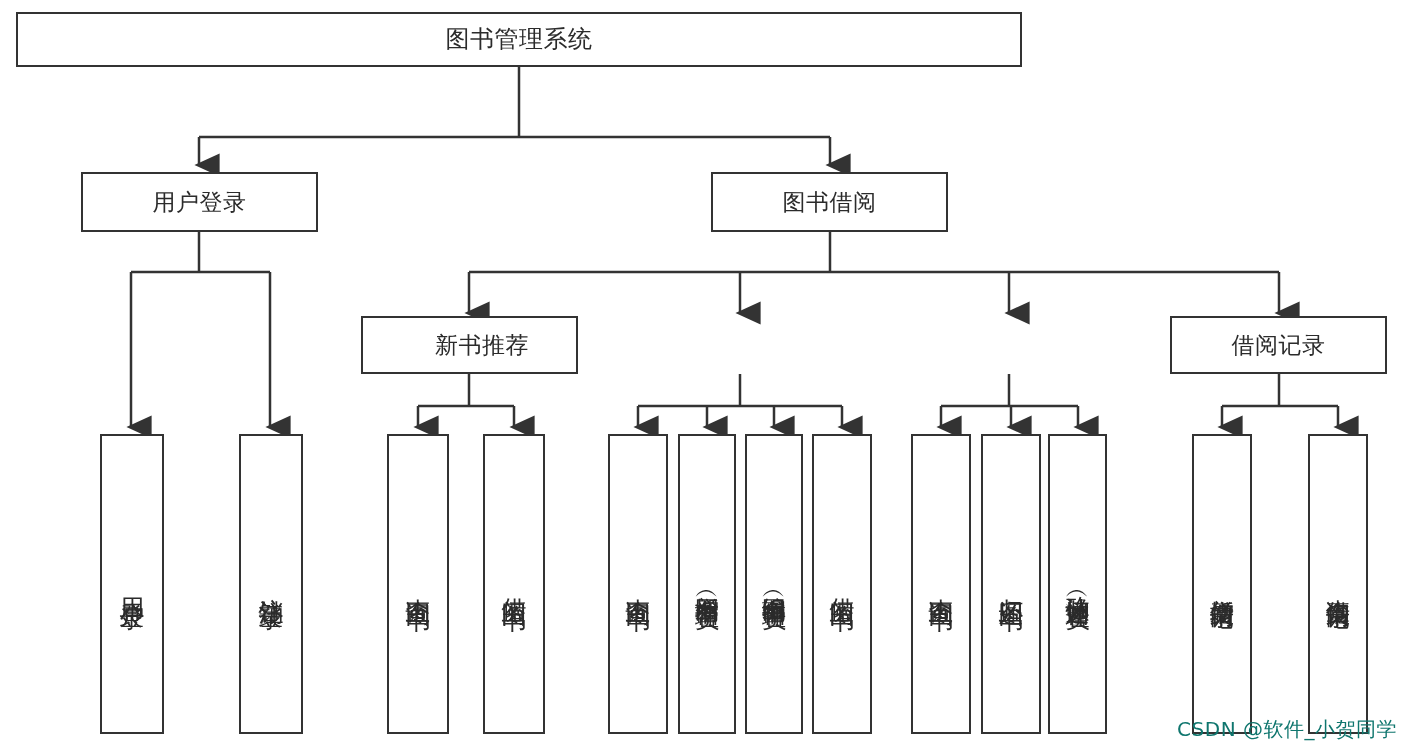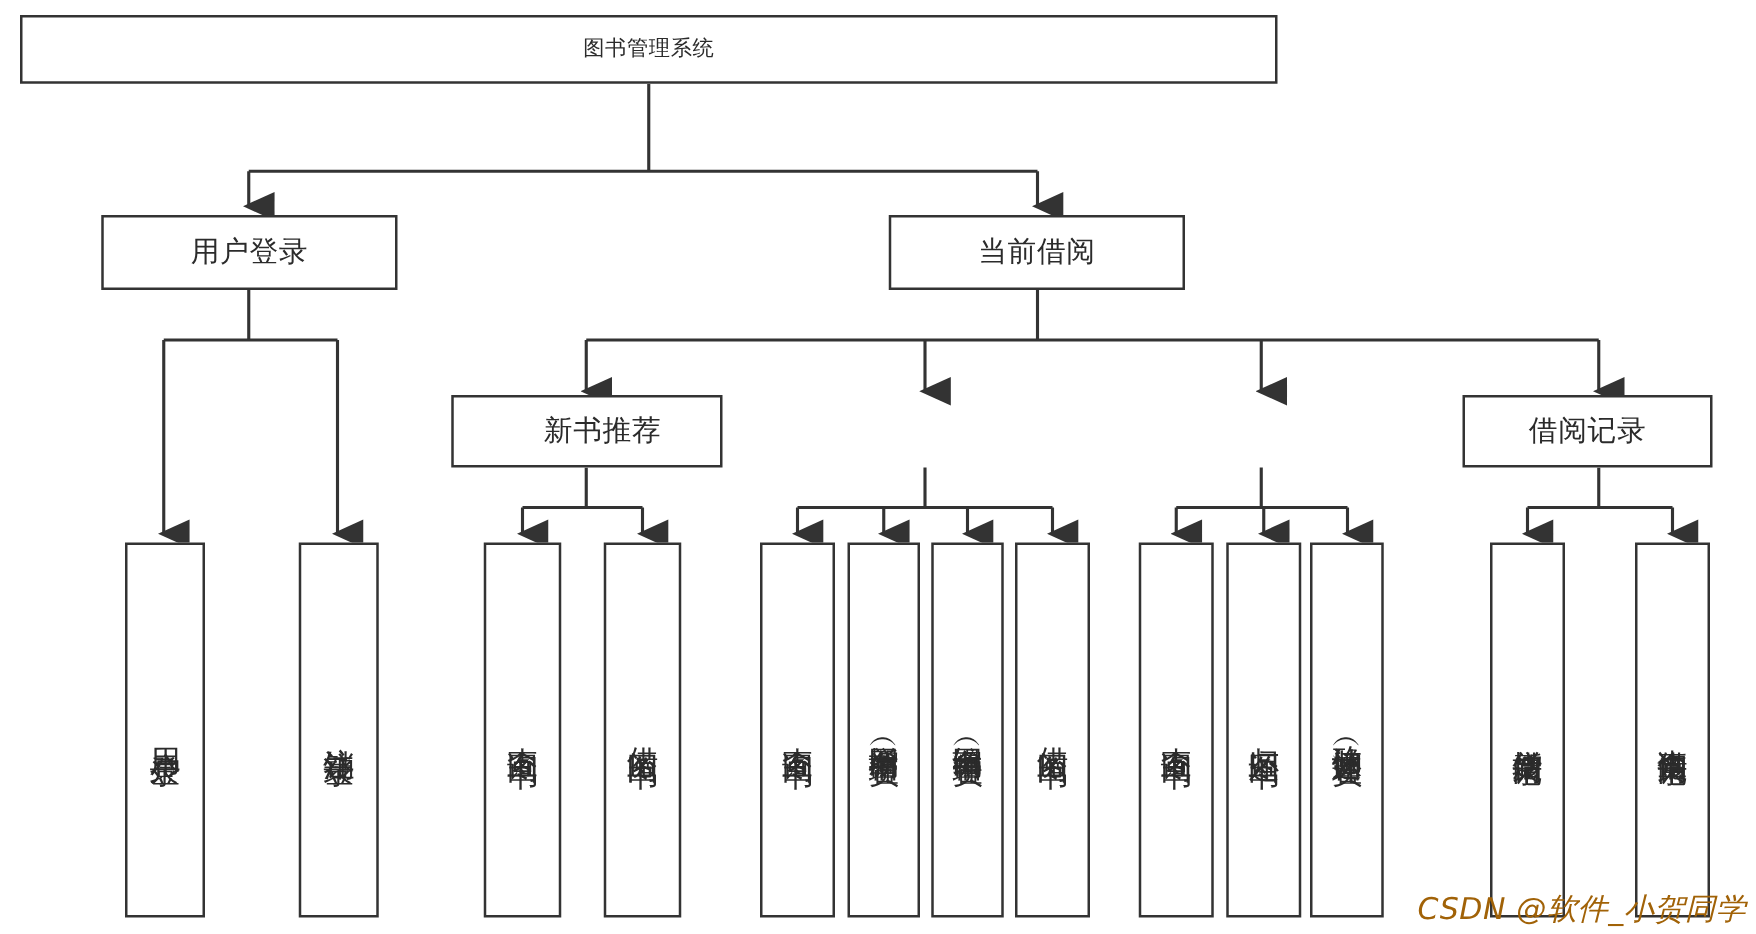--- a/index.html
+++ b/index.html
@@ -38,21 +38,21 @@
     color: #2b2b2b;
     line-height: 1.08;
     white-space: nowrap;
     text-align: center;
   }
   .h-node .node-label {
     font-size: 23px;
     letter-spacing: 0.5px;
   }
   .title-node .node-label {
-    font-size: 17px;
+    font-size: 24px;
     letter-spacing: 0.5px;
   }
   .v-node {
     align-items: center;
     justify-content: center;
   }
   .v-node .node-label {
     writing-mode: vertical-rl;
     text-orientation: upright;
     font-size: 25px;
@@ -60,25 +60,24 @@
     line-height: 1;
   }
   .v-node.v-small .node-label {
     font-size: 24px;
     letter-spacing: 1.5px;
   }
   .watermark {
     position: absolute;
     right: 8px;
     bottom: 4px;
-    font-size: 24px;
-    color: #a16207;
+    font-size: 20px;
+    color: #0f766e;
     white-space: nowrap;
     letter-spacing: 0.5px;
-    font-style: italic;
   }
 </style>
 </head>
 <body>
 
 <div id="canvas">
 
   <svg id="wires" viewBox="0 0 1405 747" xmlns="http://www.w3.org/2000/svg">
     <defs>
       <marker id="arrow" viewBox="0 0 12 12" refX="6" refY="10" markerWidth="11" markerHeight="11" orient="auto-start-reverse">
@@ -130,27 +129,27 @@
   </svg>
 
   <div class="node h-node title-node" style="left:16px; top:12px; width:1006px; height:55px;">
     <span class="node-label">图书管理系统</span>
   </div>
 
   <div class="node h-node" style="left:81px; top:172px; width:237px; height:60px;">
     <span class="node-label">用户登录</span>
   </div>
   <div class="node h-node" style="left:711px; top:172px; width:237px; height:60px;">
-    <span class="node-label">当前借阅</span>
+    <span class="node-label">图书借阅</span>
   </div>
 
   <div class="node h-node" style="left:361px; top:316px; width:217px; height:58px;padding-left:25px;">
     <span class="node-label">新书推荐</span>
   </div>
-  <div class="node h-node" style="left:1170px; top:316px; width:200px; height:58px;">
+  <div class="node h-node" style="left:1170px; top:316px; width:217px; height:58px;">
     <span class="node-label">借阅记录</span>
   </div>
 
   <div class="node v-node" style="left:100px; top:434px; width:64px; height:300px;">
     <span class="node-label">用户登录</span>
   </div>
   <div class="node v-node" style="left:239px; top:434px; width:64px; height:300px;">
     <span class="node-label">注销登录</span>
   </div>
 

